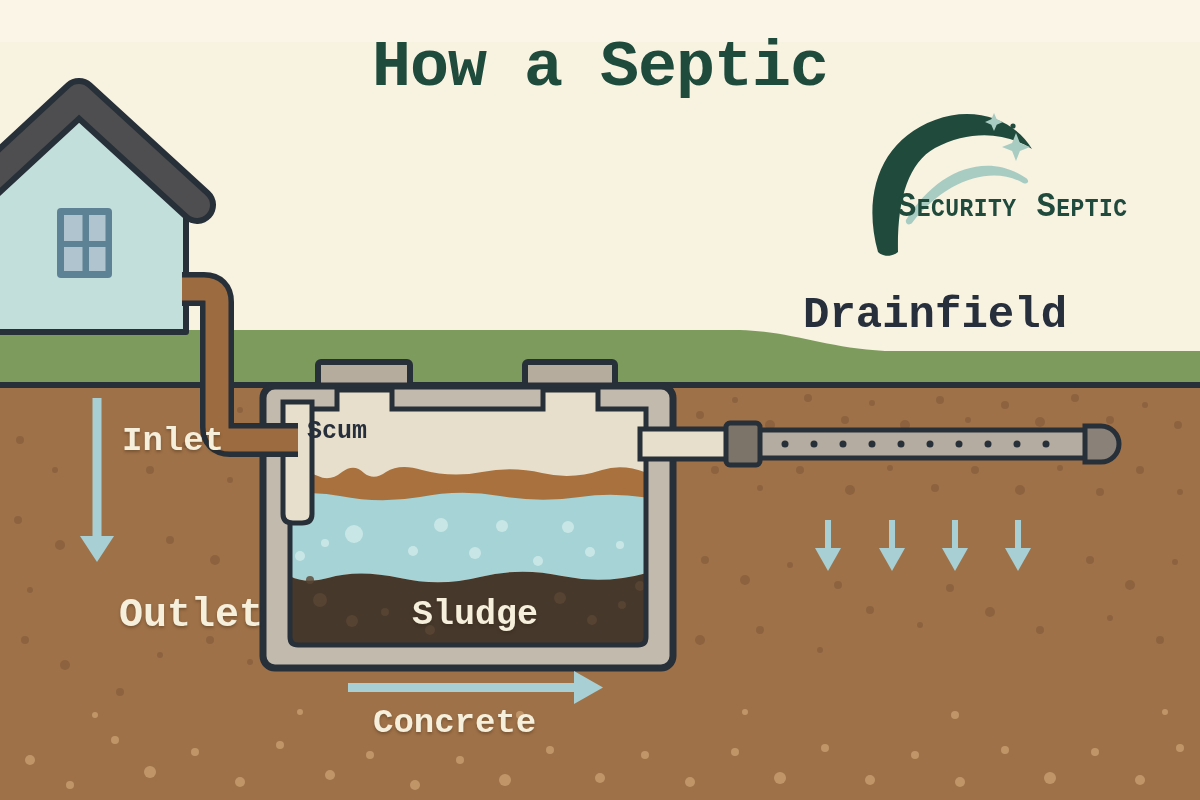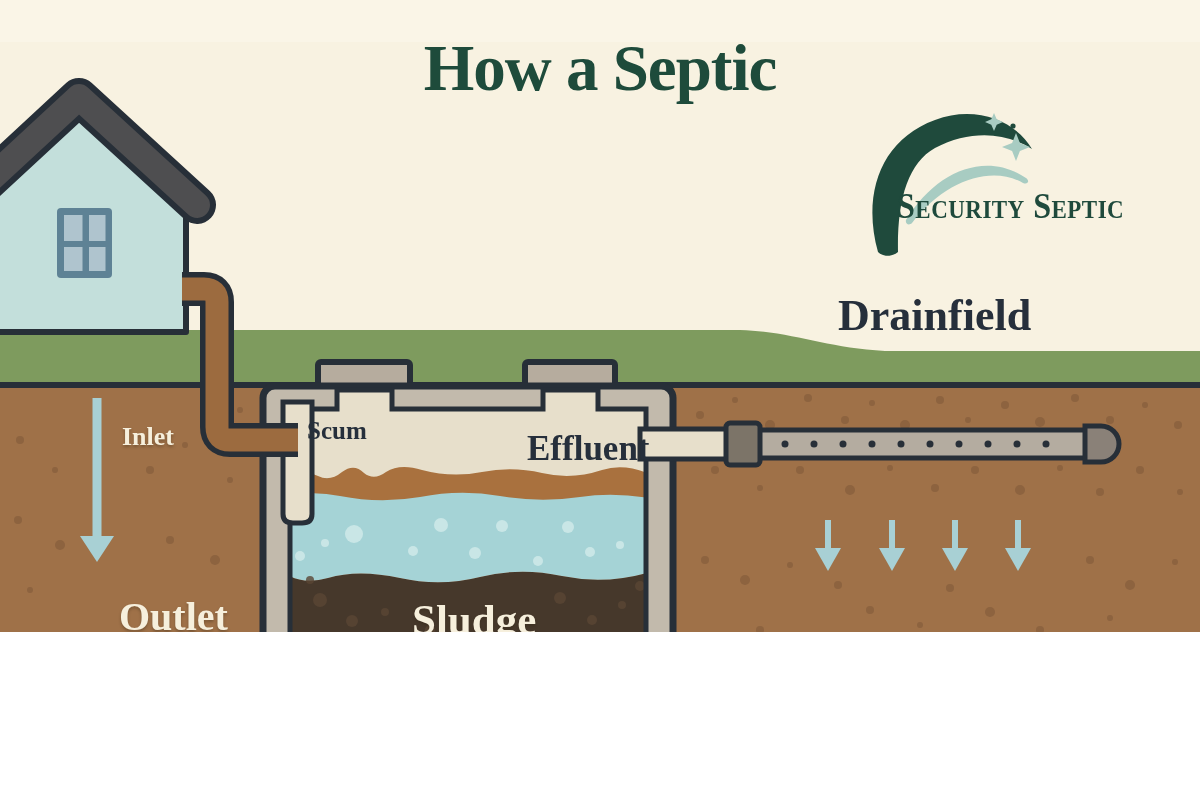--- a/index.html
+++ b/index.html
@@ -1,40 +1,40 @@
 <!DOCTYPE html>
 <html><head>
 <meta charset="utf-8">
 <style>
   html,body{margin:0;padding:0;}
   #stage{
-    position:relative;width:1200px;height:632px;overflow:hidden;
+    position:relative;width:1200px;height:800px;overflow:hidden;
     background:var(--background,#F8F2E1);
-    font-family:Liberation Serif, serif;
+    font-family:Liberation Mono, monospace;
   }
   #stage svg{position:absolute;left:0;top:0;}
   .lbl{position:absolute;font-weight:bold;white-space:nowrap;}
   .lbl-dark{color:var(--label_dark,#262F3B);}
   .lbl-cream{color:var(--label_cream,#F6EFDC);text-shadow:0 2px 3px rgba(46,34,18,.35);}
   #title{
     position:absolute;left:0;right:0;top:28px;text-align:center;
     font-weight:bold;color:var(--title_green,#1E4B3B);
     font-size:65px;line-height:1.26;letter-spacing:-1px;
   }
   #logo-text{
     position:absolute;left:897px;top:187px;
     font-weight:bold;color:var(--logo_green,#1F4A3C);
     font-size:35px;font-variant:small-caps;letter-spacing:.5px;
     transform:scaleX(.92);transform-origin:left top;white-space:nowrap;
   }
-  #lbl-drainfield{left:803px;top:290px;font-size:44px;margin-left:35px;}
+  #lbl-drainfield{left:803px;top:290px;font-size:44px;}
   #lbl-scum{left:307px;top:417px;font-size:25px;}
   #lbl-effluent{left:527px;top:429px;font-size:35px;}
-  #lbl-sludge{left:412px;top:595px;font-size:43px;}
-  #lbl-inlet{left:122px;top:422px;font-size:26px;}
+  #lbl-sludge{left:412px;top:595px;font-size:35px;}
+  #lbl-inlet{left:122px;top:422px;font-size:34px;}
   #lbl-outlet{left:119px;top:593px;font-size:40px;}
   #lbl-concrete{left:373px;top:704px;font-size:34px;}
 </style>
 </head>
 <body>
 
 <div id="stage" style="--background: #F8F2E1; --background_top: #FBF6EA; --title_green: #1E4B3B; --label_dark: #262F3B; --label_cream: #F6EFDC; --outline: #272F38; --grass: #7E9B5E; --soil: #9F7148; --soil_dot_dark: #7D5838; --soil_dot_light: #C39A6B; --house_wall: #C3DFDB; --roof: #4E4E50; --window_frame: #5E8295; --window_pane: #AFC4CE; --pipe_brown: #9C6B3F; --tank_concrete: #C2BAAC; --riser_concrete: #B6AC9E; --tank_interior: #E7DFCB; --scum_brown: #A9713E; --effluent_blue: #A5D3D6; --bubble_blue: #C9E6E6; --sludge_brown: #46382B; --drain_pipe_gray: #B4ACA0; --coupling_gray: #7C7468; --end_cap_gray: #8A8178; --arrow_blue: #A8D0D4; --logo_green: #1F4A3C; --logo_teal: #A8CCC2;">
 
 <svg width="1200" height="800" viewBox="0 0 1200 800">
   <defs>
@@ -258,18 +258,18 @@
 </svg>
 
 <div id="title">
   <div>How a Septic</div>
 </div>
 
 <div id="logo-text">Security Septic</div>
 
 <div id="lbl-drainfield" class="lbl lbl-dark">Drainfield</div>
 <div id="lbl-scum" class="lbl lbl-dark">Scum</div>
-<div id="lbl-effluent" class="lbl lbl-dark">Effluent</div>
 <div id="lbl-sludge" class="lbl lbl-cream">Sludge</div>
 <div id="lbl-inlet" class="lbl lbl-cream">Inlet</div>
 <div id="lbl-outlet" class="lbl lbl-cream">Outlet</div>
+<div id="lbl-concrete" class="lbl lbl-cream">Concrete</div>
 
 </div>
 
 </body></html>

